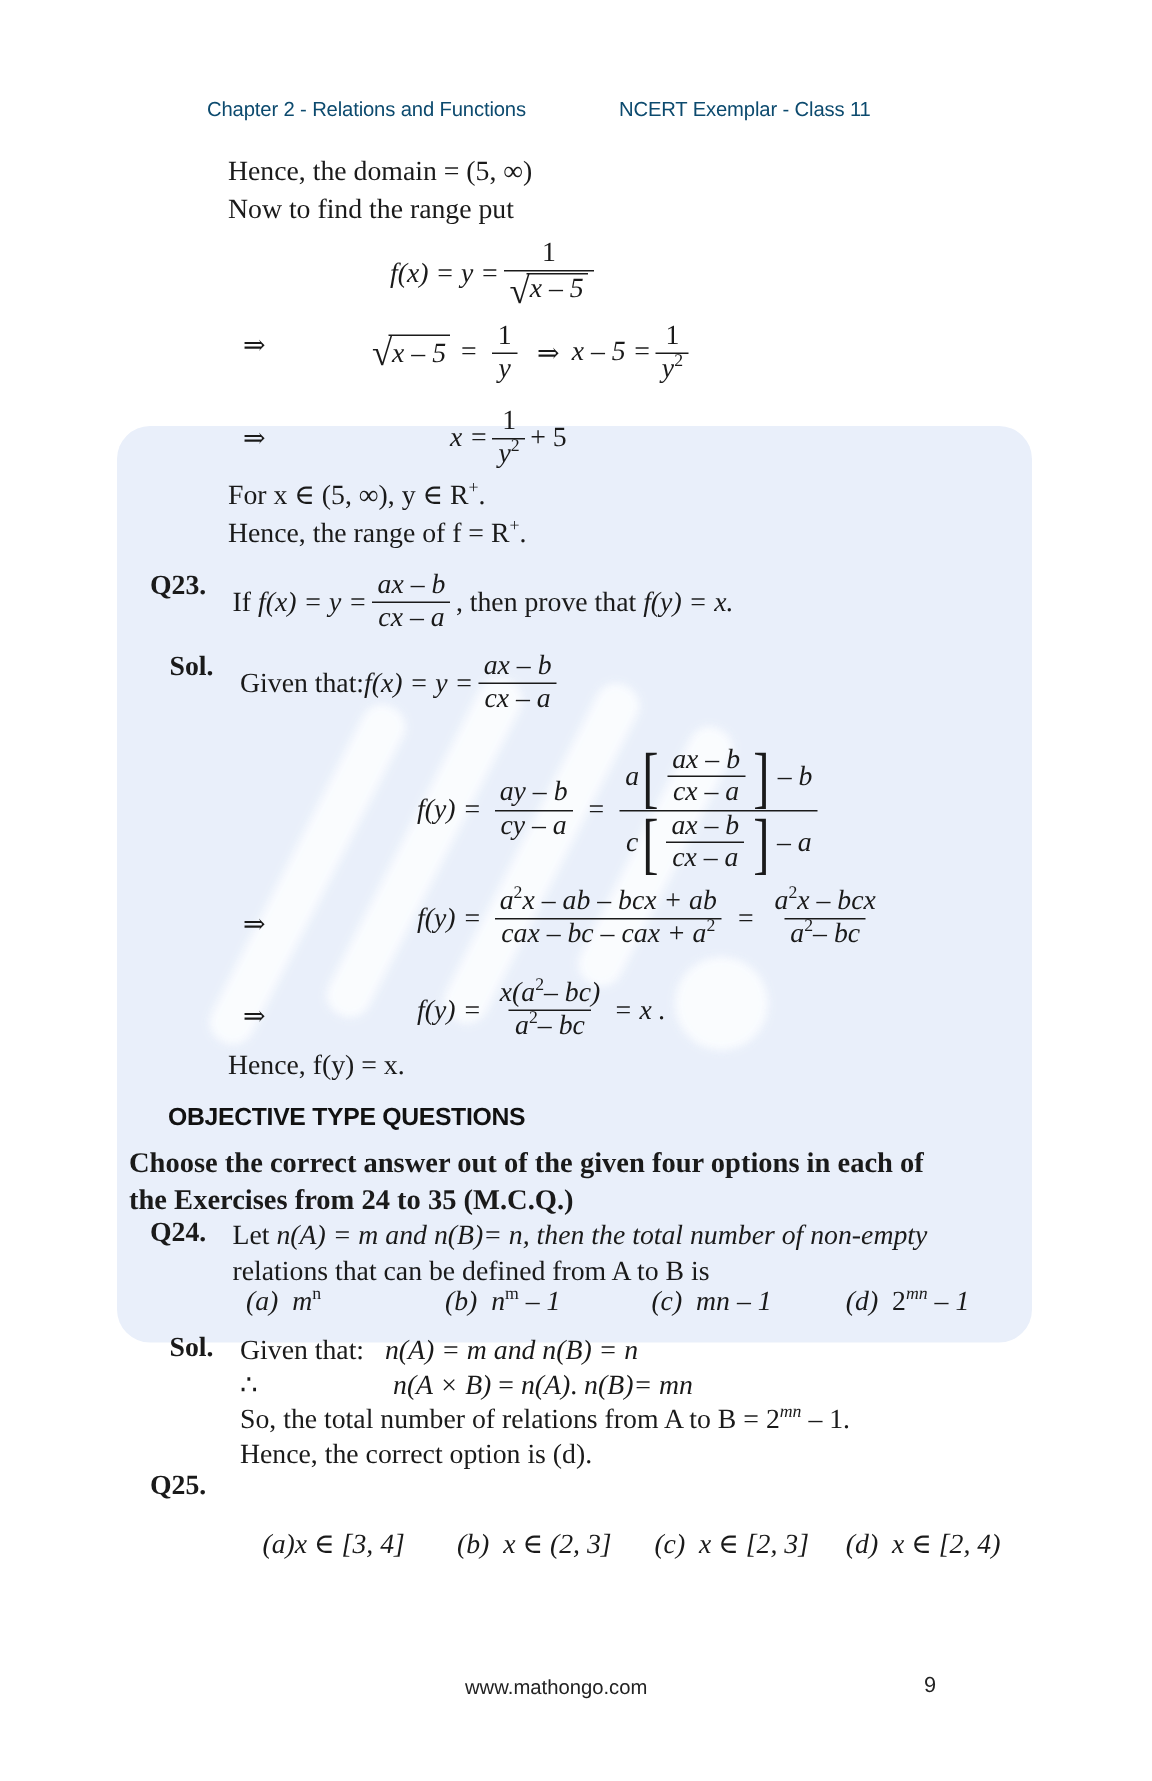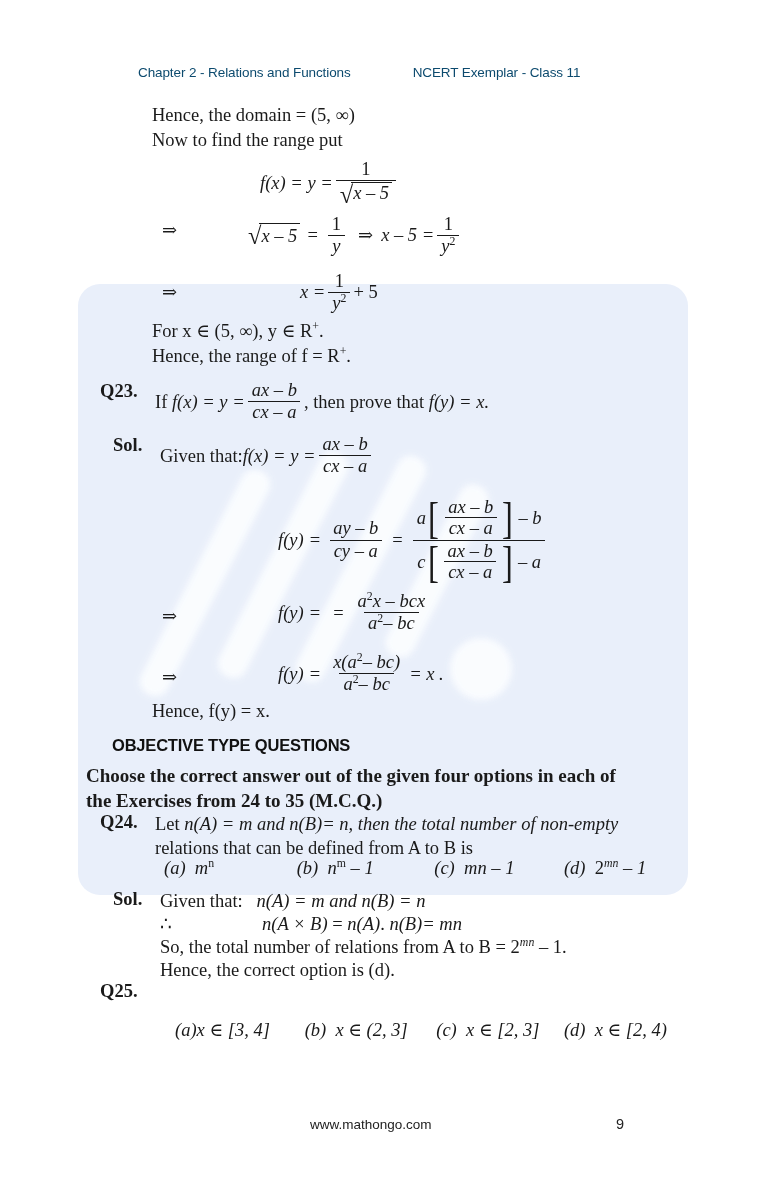--- a/index.html
+++ b/index.html
@@ -361,20 +361,24 @@
     </div>
 
     <div class="line" style="left:162px; top:605px;">
       <span class="arrow">⇒</span>
     </div>
 
     <div class="qbody" style="left:278px; top:592px;">
       <span class="mrow">
         <i>f(y)</i>
         <span style="margin:0 6px;">=</span>
+        <span class="frac">
+          <span class="num"><i>a</i><sup>2</sup><i>x – ab – bcx + ab</i></span>
+          <span class="den"><i>cax – bc – cax + a</i><sup>2</sup></span>
+        </span>
         <span style="margin:0 7px;">=</span>
         <span class="frac">
           <span class="num"><i>a</i><sup>2</sup><i>x – bcx</i></span>
           <span class="den"><i>a</i><sup>2</sup><i>– bc</i></span>
         </span>
       </span>
     </div>
 
     <div class="line" style="left:162px; top:666px;">
       <span class="arrow">⇒</span>

